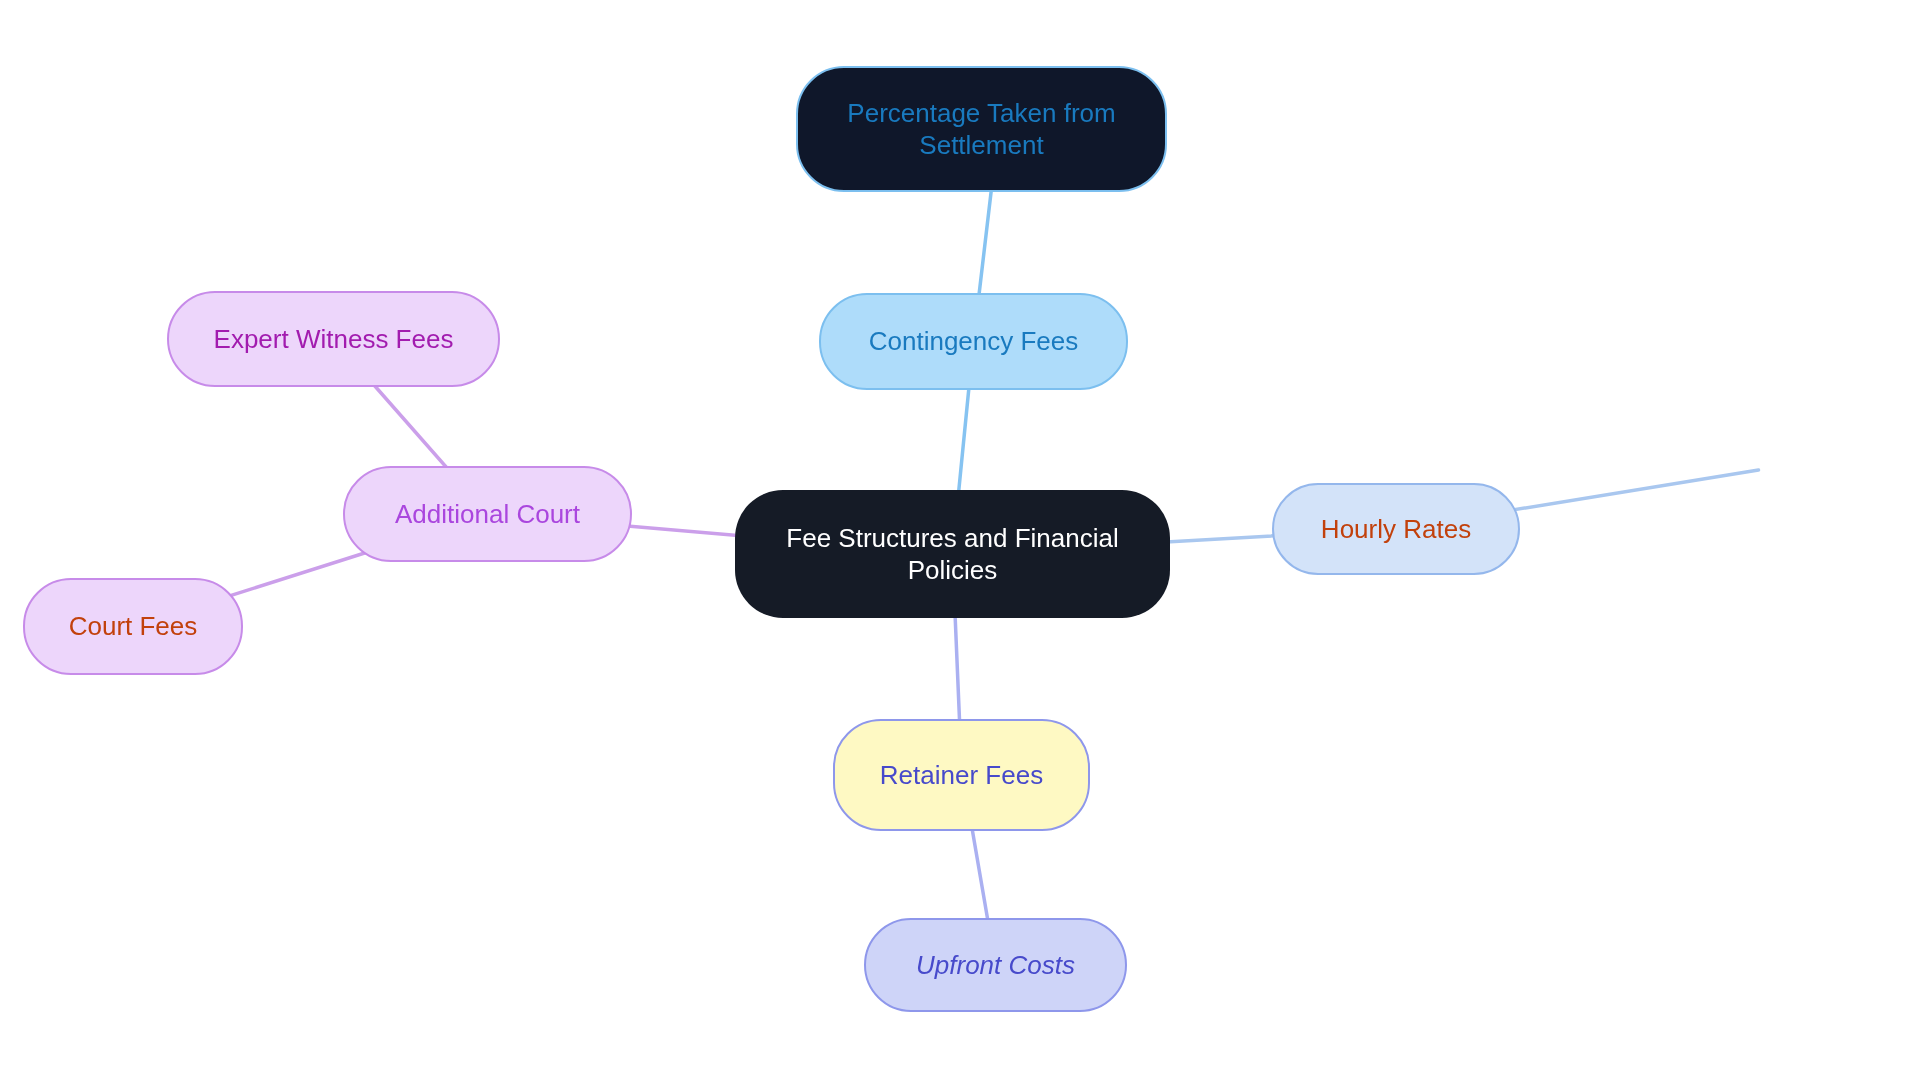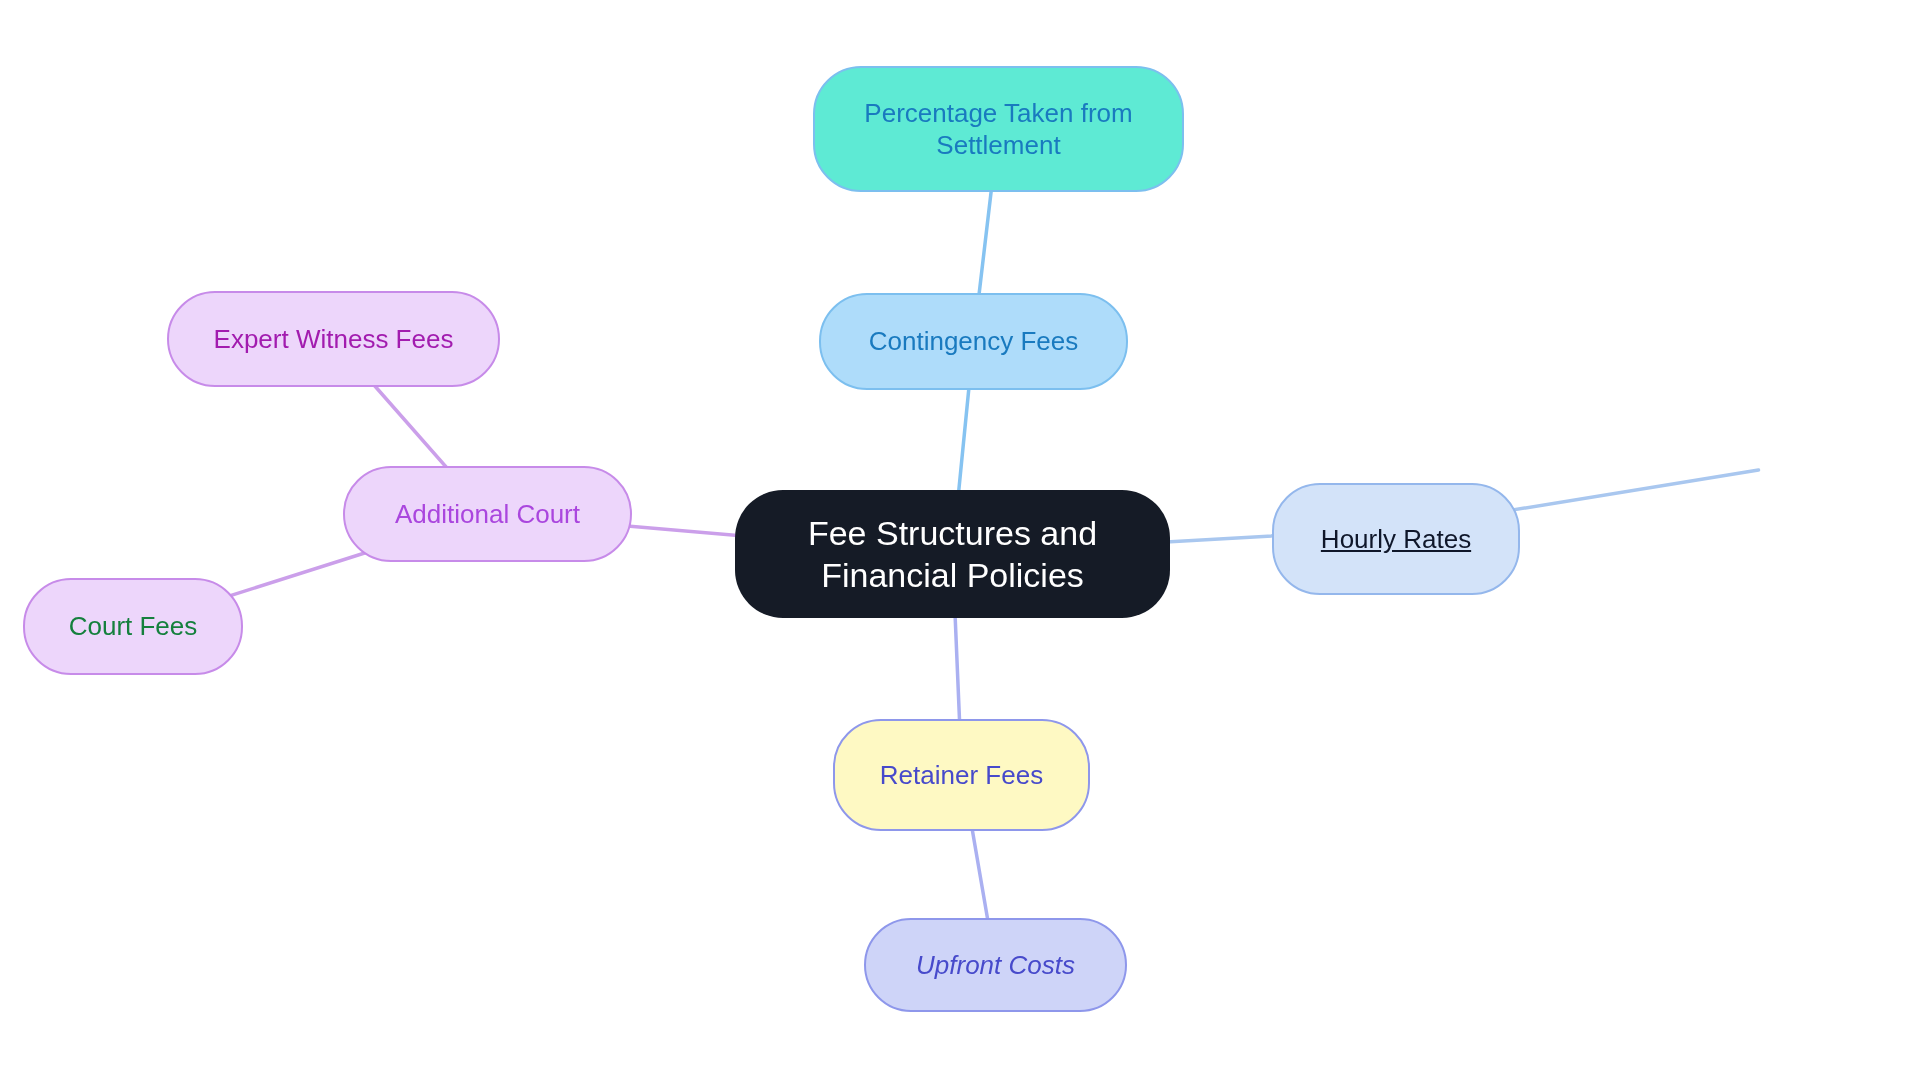--- a/index.html
+++ b/index.html
@@ -30,21 +30,21 @@
     border-radius: 48px;
     border: 2px solid transparent;
     font-size: 26px;
     line-height: 1.25;
     padding: 8px 22px;
     cursor: pointer;
     user-select: none;
   }
   .node.central {
     border: none;
-    font-size: 34px;
+    font-size: 26px;
   }
 </style>
 </head>
 <body>
 
 <div class="canvas">
 
   <svg class="edge-layer" xmlns="http://www.w3.org/2000/svg" viewBox="0 0 1920 1083">
       <line x1="973.5" y1="341.5" x2="998.5" y2="129" stroke="#86C3F1" stroke-width="3.5" stroke-linecap="round"></line>
       <line x1="952.5" y1="554" x2="973.5" y2="341.5" stroke="#86C3F1" stroke-width="3.5" stroke-linecap="round"></line>
@@ -58,38 +58,38 @@
     </svg>
 
   <div class="node central" style="left: 735px; top: 490px; width: 435px; height: 128px; background: rgb(21, 27, 38); border-color: rgb(21, 27, 38); color: rgb(255, 255, 255);">
     <span>Fee Structures and Financial Policies</span>
   </div>
 
   <div class="node" style="left: 819px; top: 293px; width: 309px; height: 97px; background: rgb(174, 220, 250); border-color: rgb(124, 191, 239); color: rgb(25, 122, 191);">
     <span>Contingency Fees</span>
   </div>
 
-  <div class="node" style="left: 813px; top: 66px; width: 371px; height: 126px; background: #5eead4; border-color: rgb(124, 191, 239); color: rgb(25, 122, 191);">
+  <div class="node" style="left: 796px; top: 66px; width: 371px; height: 126px; background: #0f172a; border-color: rgb(124, 191, 239); color: rgb(25, 122, 191);">
     <span>Percentage Taken from Settlement</span>
   </div>
 
-  <div class="node" style="left: 1272px; top: 483px; width: 248px; height: 112px; background: rgb(211, 227, 249); border-color: rgb(148, 183, 236); color: #0f172a; text-decoration: underline;">
+  <div class="node" style="left: 1272px; top: 483px; width: 248px; height: 92px; background: rgb(211, 227, 249); border-color: rgb(148, 183, 236); color: #c2410c;">
     <span>Hourly Rates</span>
   </div>
 
 
   <div class="node" style="left: 343px; top: 466px; width: 289px; height: 96px; background: rgb(237, 214, 251); border-color: rgb(199, 139, 233); color: rgb(170, 70, 222);">
     <span>Additional Court</span>
   </div>
 
   <div class="node" style="left: 167px; top: 291px; width: 333px; height: 96px; background: rgb(237, 214, 251); border-color: rgb(199, 139, 233); color: #a21caf;">
     <span>Expert Witness Fees</span>
   </div>
 
-  <div class="node" style="left: 23px; top: 578px; width: 220px; height: 97px; background: rgb(237, 214, 251); border-color: rgb(199, 139, 233); color: #15803d;">
+  <div class="node" style="left: 23px; top: 578px; width: 220px; height: 97px; background: rgb(237, 214, 251); border-color: rgb(199, 139, 233); color: #c2410c;">
     <span>Court Fees</span>
   </div>
 
   <div class="node" style="left: 833px; top: 719px; width: 257px; height: 112px; background: #fef9c3; border-color: rgb(142, 151, 235); color: rgb(71, 74, 203); justify-content: center;">
     <span>Retainer Fees</span>
   </div>
 
   <div class="node" style="left: 864px; top: 918px; width: 263px; height: 94px; background: rgb(206, 212, 248); border-color: rgb(142, 151, 235); color: rgb(71, 74, 203); font-style: italic;">
     <span>Upfront Costs</span>
   </div>

